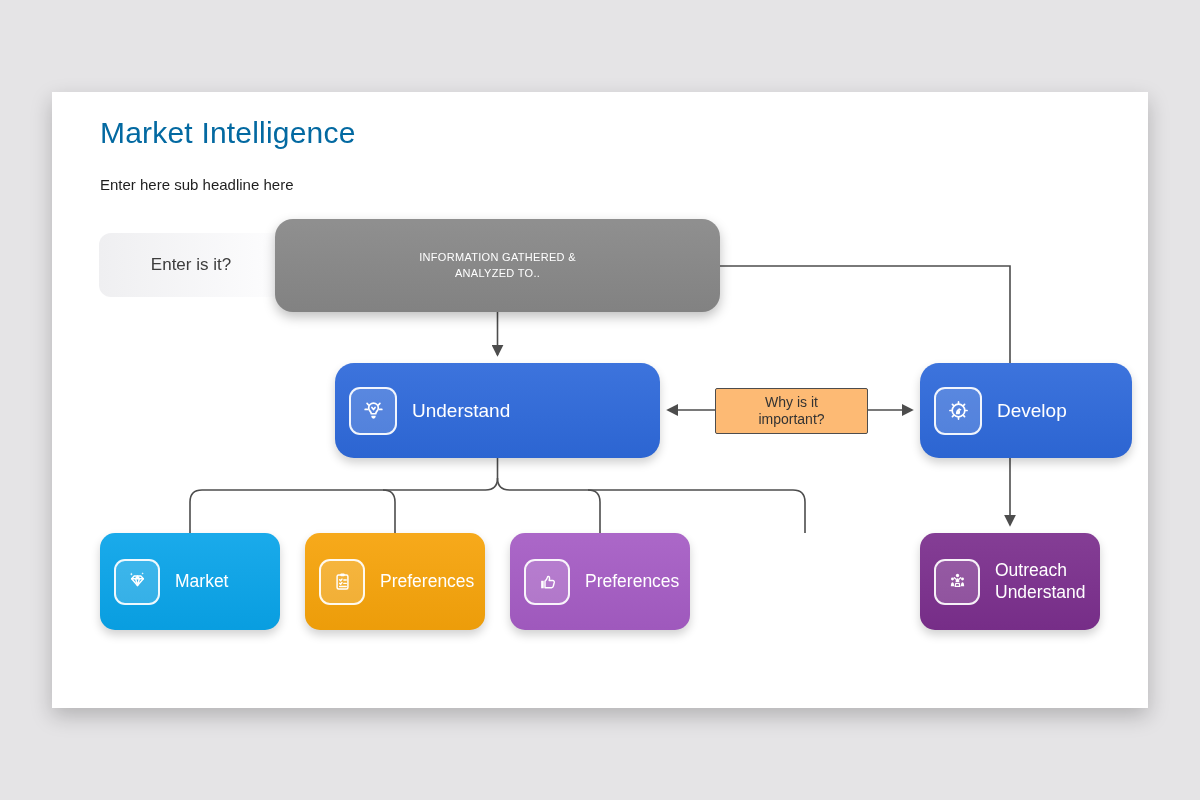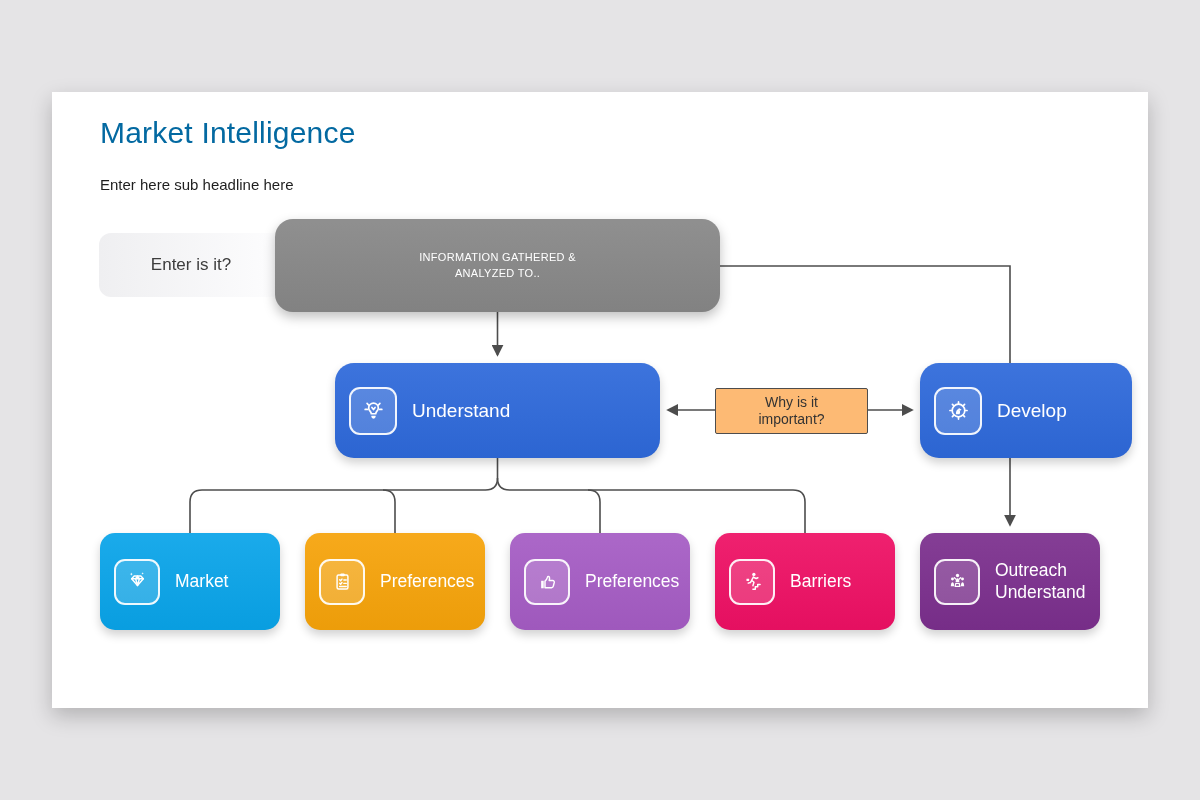--- a/index.html
+++ b/index.html
@@ -137,33 +137,20 @@
       <svg width="25" height="25" viewBox="0 0 24 24">
         <g stroke="#fff" stroke-width="1.4" fill="none" stroke-linecap="round" stroke-linejoin="round">
           <path d="M5.9 11.3h2.5v7.2H5.9z" fill="#fff" stroke="none"></path>
           <path d="M9.6 17.9v-6.2c1.3-1 2-2.5 2.4-3.9.2-.9 1.7-.8 1.9.3.2.9 0 2-.3 3h3.4c1 0 1.7.9 1.5 1.8l-.9 3.6c-.2.8-1 1.4-1.8 1.4z"></path>
         </g>
       </svg>
     </div>
     <div class="node-label">Preferences</div>
   </div>
 
-  <div class="node leaf" style="left: 663px; background-color: rgb(238, 16, 100);">
-    <div class="chip">
-      <svg width="25" height="25" viewBox="0 0 24 24">
-        <g stroke="#fff" stroke-width="1.4" fill="none" stroke-linecap="round" stroke-linejoin="round">
-          <circle cx="13.3" cy="5.2" r="1.6" fill="#fff" stroke="none"></circle>
-          <path d="M12.9 7.6l-1.7 3.2 2.2 2-1 3.3M11.2 10.8l-1.2 2.2-2.1.6M12.9 7.9l2.6 1.2 1.7-.7"></path>
-          <rect x="6.2" y="9.4" width="2.6" height="2" rx="0.3" fill="#fff" stroke="none"></rect>
-          <path d="M12.4 19.4h2.3v-2.3H17v-2.3h2.3"></path>
-        </g>
-      </svg>
-    </div>
-    <div class="node-label">Barriers</div>
-  </div>
 
   <div class="node leaf" style="left: 868px; background-color: rgb(123, 47, 141);">
     <div class="chip">
       <svg width="25" height="25" viewBox="0 0 24 24">
         <g fill="#fff" stroke="none">
           <circle cx="12" cy="6.2" r="1.6"></circle>
           <path d="M10.2 12.5c0-2.2.8-3.6 1.8-3.6s1.8 1.4 1.8 3.6z"></path>
           <circle cx="7.2" cy="9.6" r="1.4"></circle>
           <path d="M5.6 16.6c0-2.5.7-4 1.6-4s1.6 1.5 1.6 4z"></path>
           <circle cx="16.8" cy="9.6" r="1.4"></circle>

